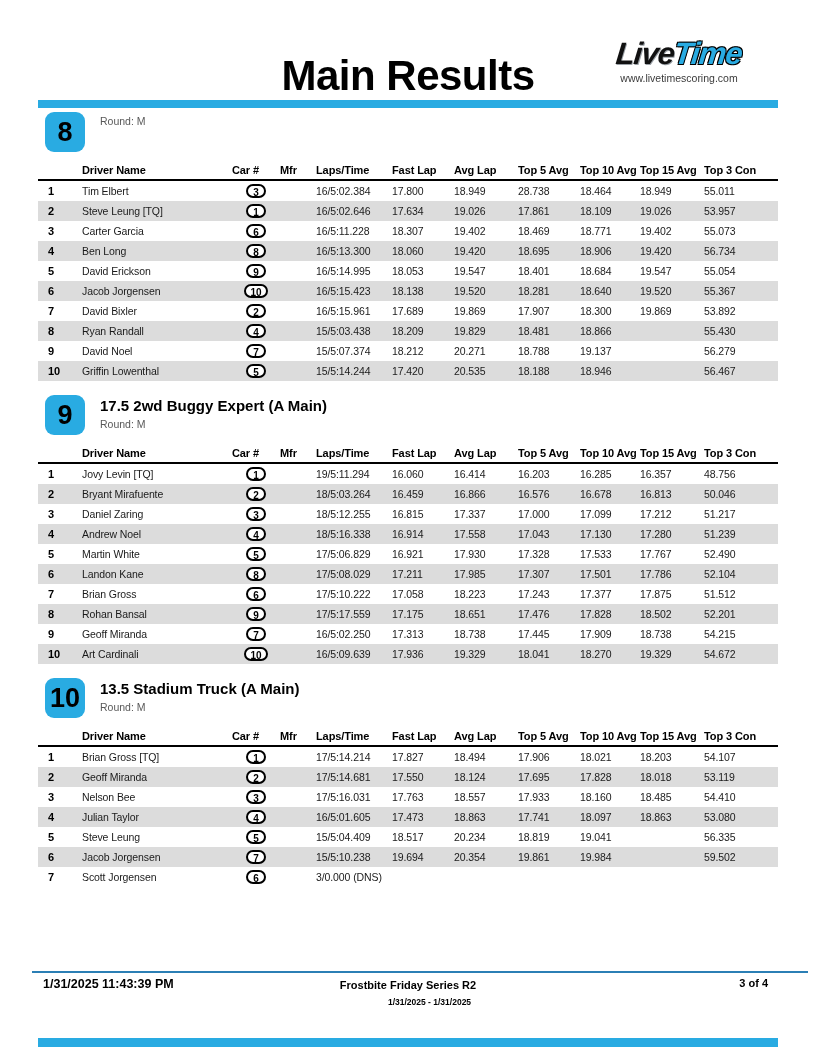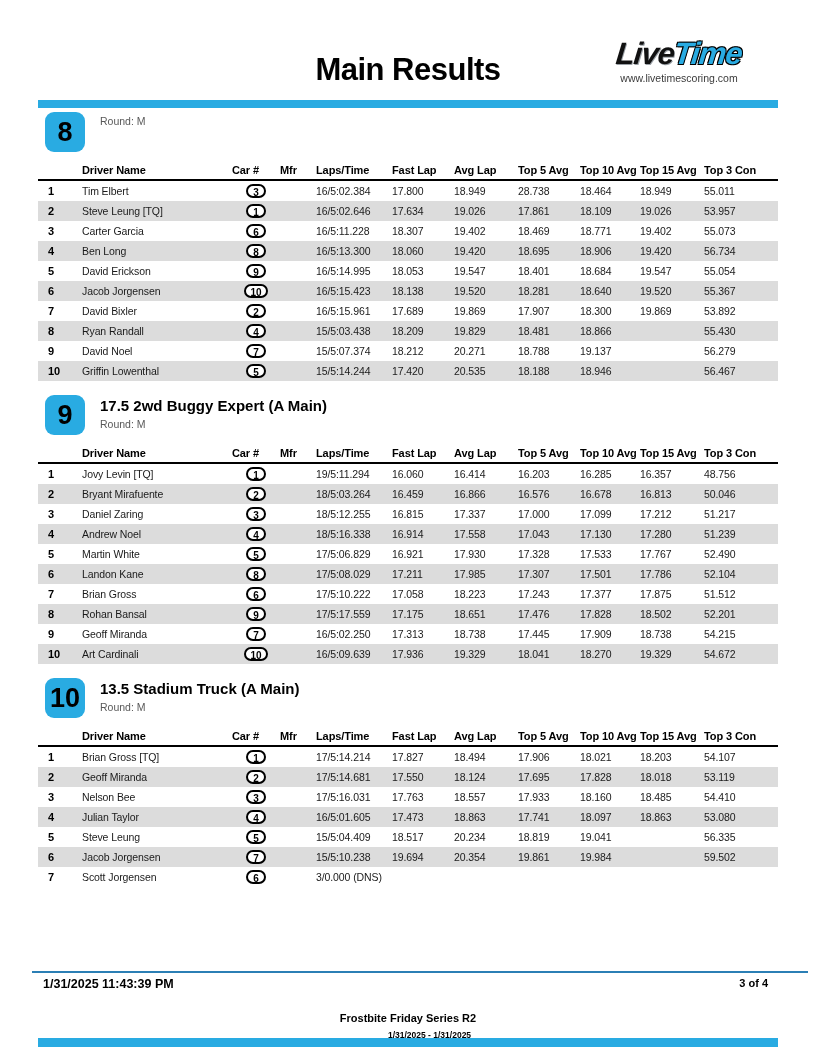--- a/index.html
+++ b/index.html
@@ -2,21 +2,21 @@
 <html><head>
 <meta charset="utf-8">
 <style>
   * { margin:0; padding:0; box-sizing:border-box; }
   html,body { background:#fff; }
   body { font-family:"Liberation Sans", sans-serif; color:#111; }
   .page { position:relative; width:816px; height:1056px; background:#fff; margin:0 auto; overflow:hidden; }
 
   
   .page-title { position:absolute; top:52px; left:0; width:100%; text-align:center;
-    font-size:31px; font-weight:700; letter-spacing:-0.5px; color:#000; }
+    font-size:42px; font-weight:700; letter-spacing:-0.5px; color:#000; }
   .logo-wrap { position:absolute; top:38px; right:42px; width:190px; text-align:center; }
   .logo { font-size:31px; font-weight:700; font-style:italic; letter-spacing:-1px;
     transform:skewX(-6deg); display:inline-block; line-height:1; white-space:nowrap; }
   .logo-live { color:#111; text-shadow:1px 1px 0 #9aa0a6; }
   .logo-time { color:#29ABE2;
     text-shadow:-1px -1px 0 #000, 1px -1px 0 #000, -1px 1px 0 #000, 1px 1px 0 #000; }
   .logo-url { font-size:10.5px; color:#3a3a3a; margin-top:3px; }
 
   .top-bar { position:absolute; top:100px; left:38px; width:740px; height:8px; background:#29ABE2; }
 
@@ -41,21 +41,21 @@
   .cell.drv { padding-left:10px; }
   .cell.ctr { }
   .cell.car { display:flex; align-items:center; justify-content:center; }
   .chip { display:inline-block; border:2px solid #000; border-radius:7px; background:#fff;
     min-width:15px; padding:0 5px; height:14px; line-height:13px; text-align:center;
     font-weight:700; font-size:10px; color:#000; }
 
   
   .footer-line { position:absolute; top:971px; left:32px; width:776px; height:2px; background:#2B7FB5; }
   .footer-ts { position:absolute; top:977px; left:43px; font-size:12.5px; font-weight:700; color:#000; }
-  .footer-center { position:absolute; top:1012px; left:0; width:100%; text-align:center; }
+  .footer-center { position:absolute; top:979px; left:0; width:100%; text-align:center; }
   .footer-event { font-size:11px; font-weight:700; color:#000; }
   .footer-range { font-size:8.5px; font-weight:700; color:#000; margin-top:6px;padding-left:43px; }
   .footer-page { position:absolute; top:977px; right:48px; font-size:11px; font-weight:700; color:#000; }
   .bottom-bar { position:absolute; top:1038px; left:38px; width:740px; height:9px; background:#29ABE2; }
 </style>
 </head>
 <body>
 
 <div class="page">
 

